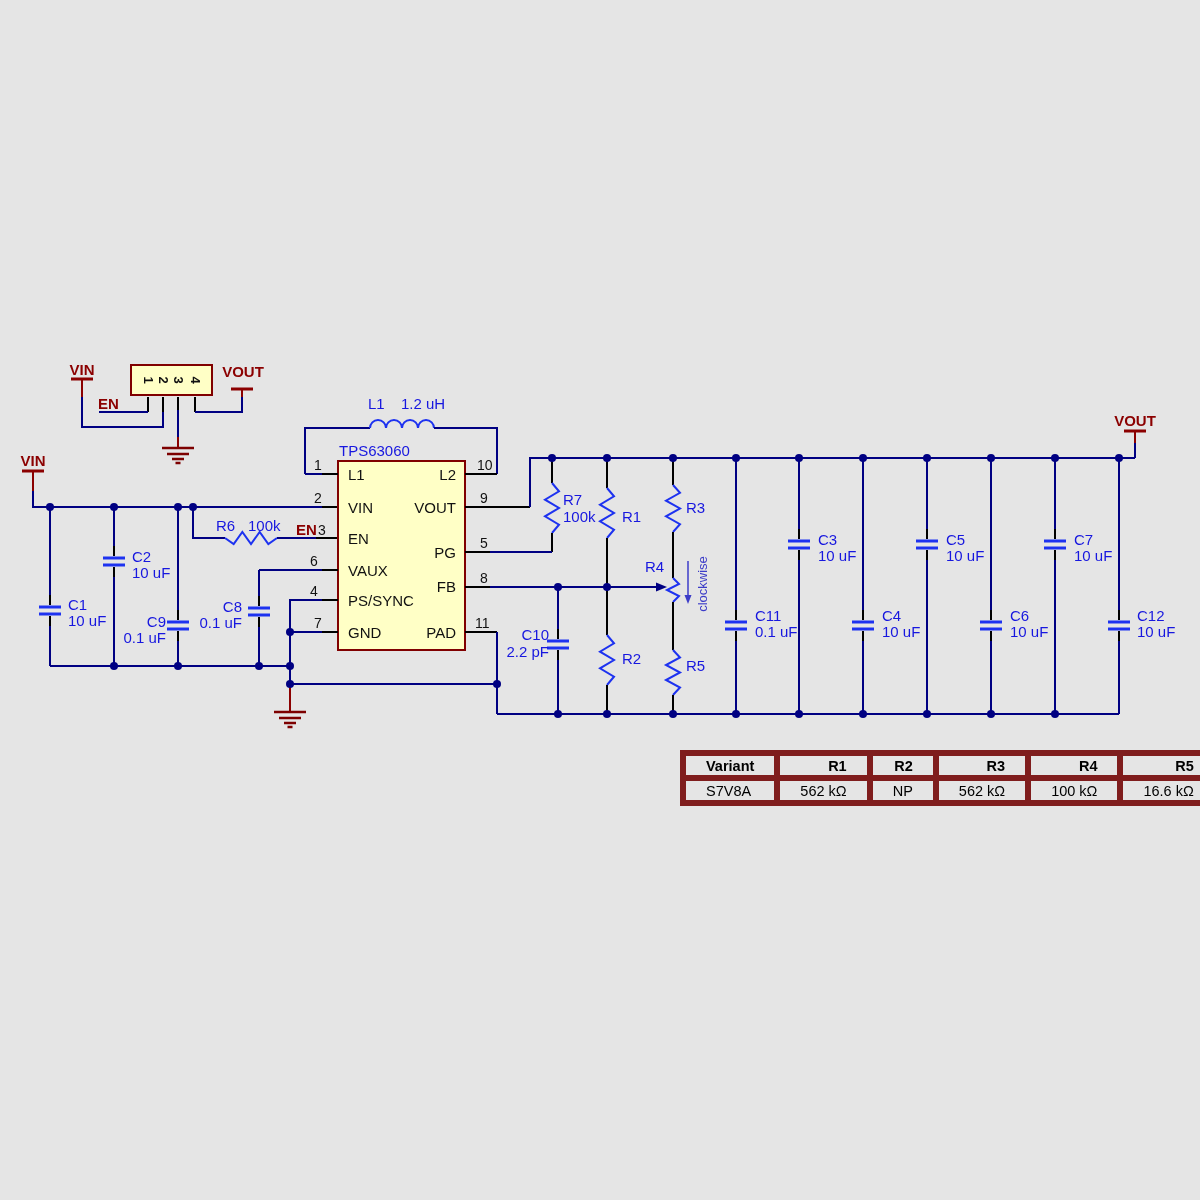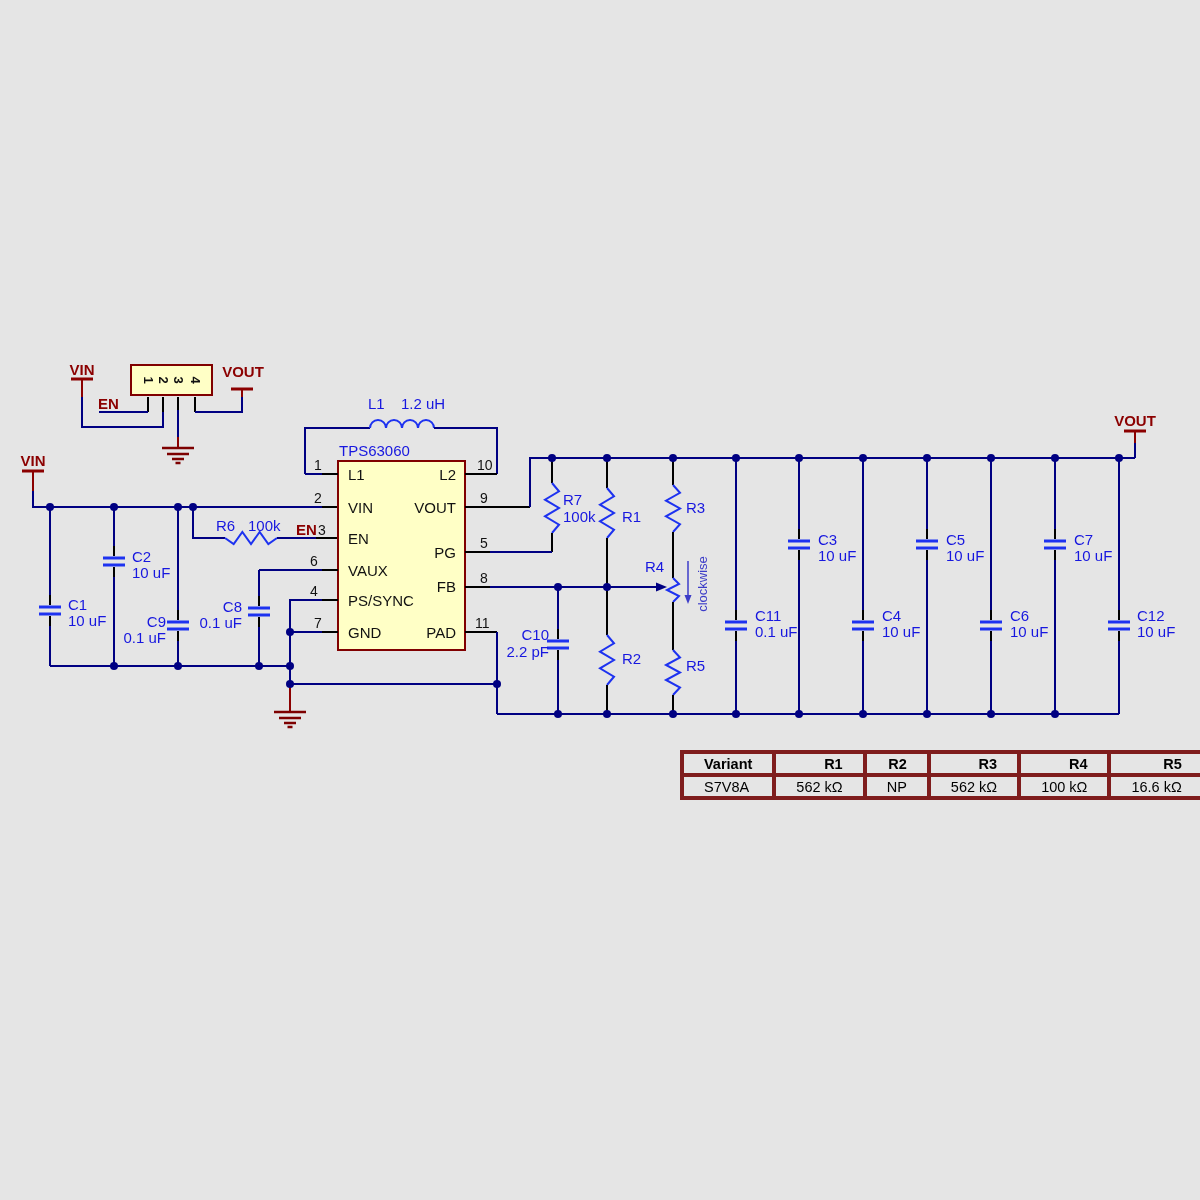--- a/index.html
+++ b/index.html
@@ -19,21 +19,21 @@
   .pnum{fill:#111111;font-size:14px;}
   .cnum{fill:#111111;font-size:13px;font-weight:bold;}
   .ann{fill:#3c3cc8;font-size:13px;}
   .annln{stroke:#3c3cc8;stroke-width:1.5;fill:none;}
   .annhd{fill:#3c3cc8;stroke:none;}
   .whd{fill:#000082;stroke:none;}
   .icbox{fill:#ffffc6;stroke:#800000;stroke-width:2;}
   
   .vtable{position:absolute;left:680px;top:750px;border-collapse:collapse;table-layout:fixed;
           font-family:"Liberation Sans","DejaVu Sans",sans-serif;font-size:14.5px;color:#000;}
-  .vtable td,.vtable th{border:4px solid #7f1d1d;height:19px;padding:0 20px;white-space:nowrap;overflow:hidden;}
+  .vtable td,.vtable th{border:6px solid #7f1d1d;height:19px;padding:0 20px;white-space:nowrap;overflow:hidden;}
   .vtable{border:2px solid #000;}
   .vtable .hv{text-align:left;font-weight:bold;}
   .vtable .hr{text-align:right;font-weight:bold;}
   .vtable .rv{text-align:left;font-weight:normal;}
   .vtable .rc{text-align:center;font-weight:normal;margin-top:46px;}
 </style>
 </head>
 <body>
 
 <div class="stage">

